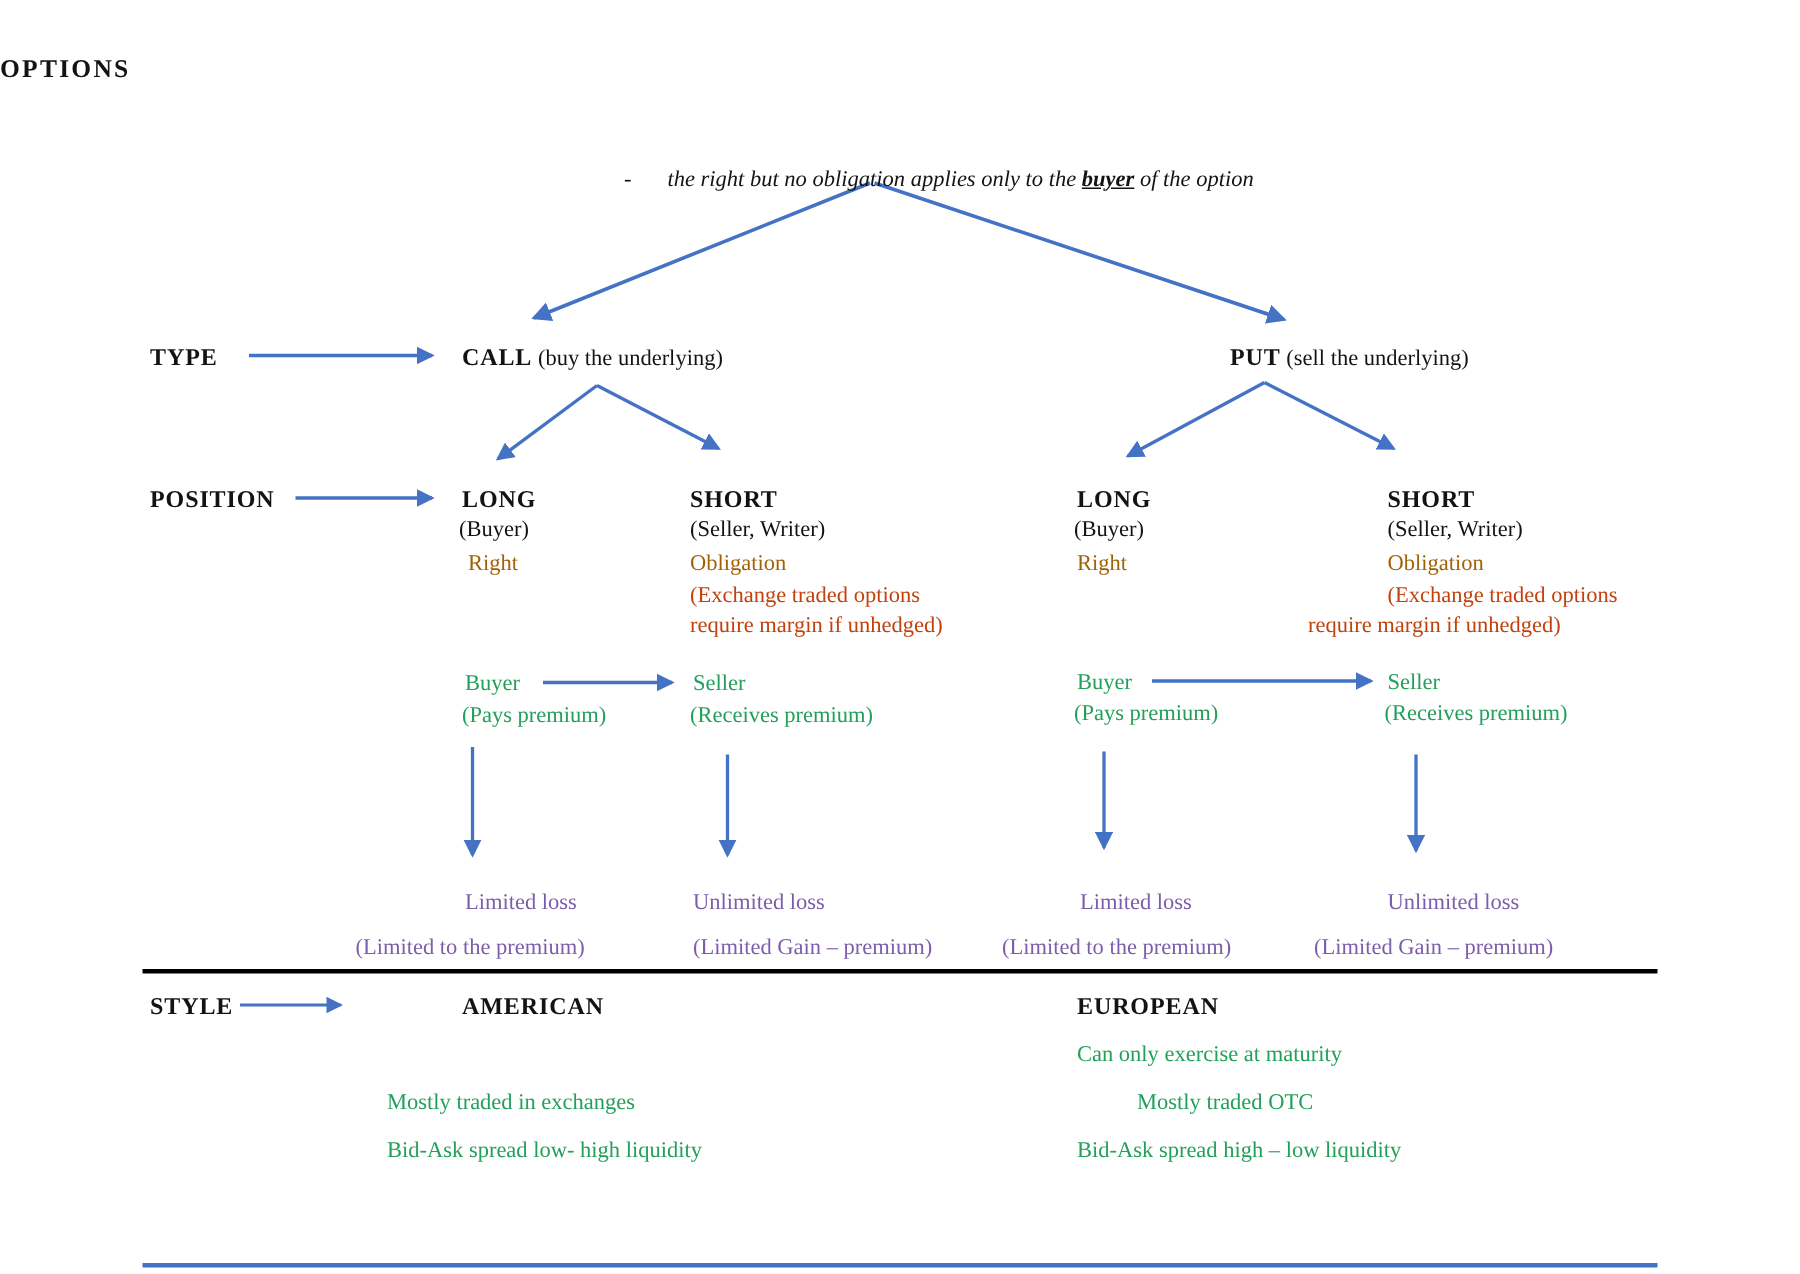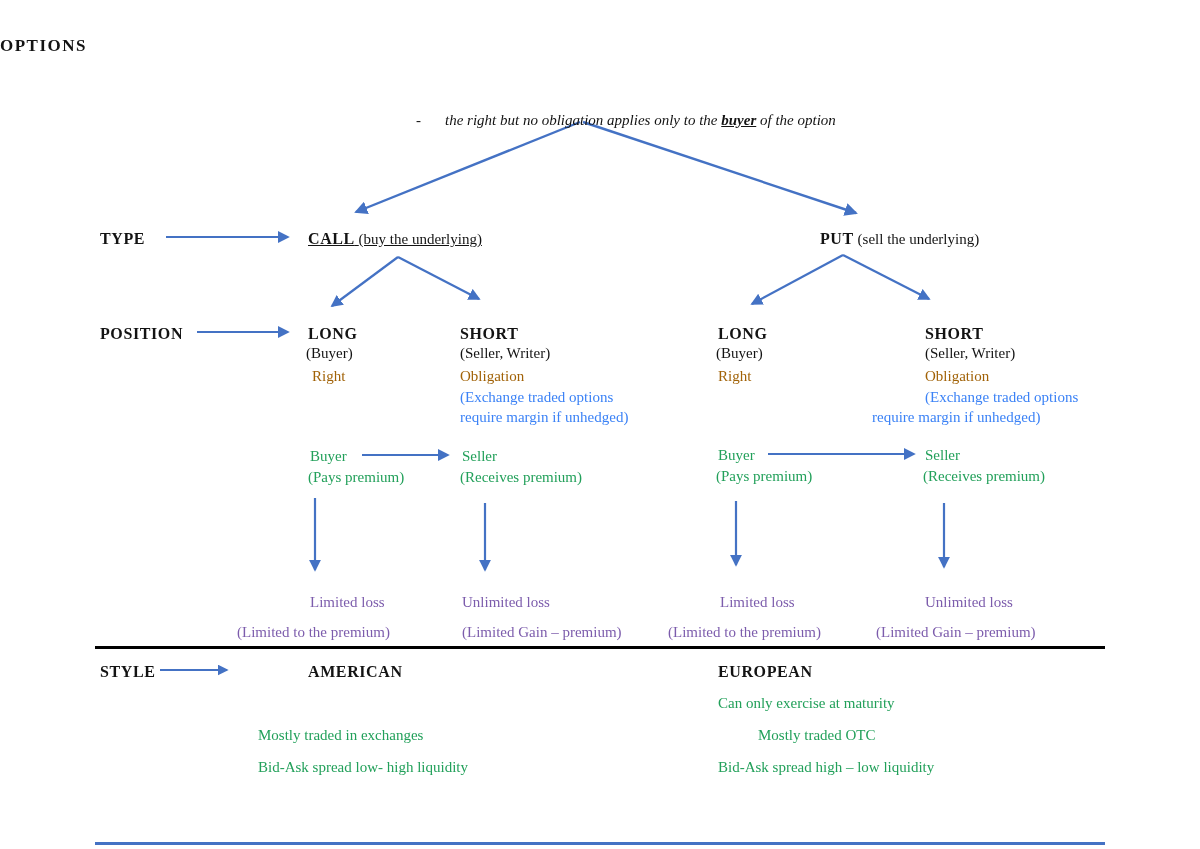--- a/index.html
+++ b/index.html
@@ -5,21 +5,21 @@
   html,body{margin:0;padding:0;background:#ffffff;}
   .canvas{position:relative;width:1200px;height:849px;background:#ffffff;
           font-family:"Liberation Serif",serif;color:#131313;overflow:hidden;}
   .abs{position:absolute;white-space:nowrap;}
   .t{font-size:15px;line-height:18px;}
   .hd{font-size:16px;line-height:19px;font-weight:bold;letter-spacing:0.6px;}
   .title{font-size:17px;font-weight:bold;letter-spacing:1.5px;width:100%;}
   .red{color:#a16207;}
   .green{color:#22A05A;}
   .purple{color:#7C5CAC;}
-  .navy{color:#3b82f6;}
+  .navy{color:#c2410c;}
   .it{font-style:italic;}
   .emph{font-weight:bold;font-style:italic;text-decoration:underline;}
   .dashgap{display:inline-block;width:24px;}
   .arrows{position:absolute;left:0;top:0;width:1200px;height:849px;pointer-events:none;}
   .arrows line{stroke:#4472C4;fill:none;}
   .rule-black{position:absolute;background:#000000;}
   .rule-blue{position:absolute;background:#4472C4;}
 </style>
 </head>
 <body>
@@ -50,21 +50,21 @@
   </svg>
 
   <div class="abs title" style="top:36px;left:0;">OPTIONS</div>
 
 
   <div class="abs t it" style="top:95px;left:416px;margin-top:16px;">
     <span>-</span><span class="dashgap"></span><span>the right but no obligation applies only to the </span><span class="emph">buyer</span><span> of the option</span>
   </div>
 
   <div class="abs hd" style="top:229px;left:100px;">TYPE</div>
-  <div class="abs t" style="top:229px;left:308px;text-decoration:underline;">
+  <div class="abs t" style="top:229px;left:308px;">
     <span class="hd">CALL</span>
     <span>(buy the underlying)</span>
   </div>
   <div class="abs t" style="top:229px;left:820px;">
     <span class="hd">PUT</span>
     <span>(sell the underlying)</span>
   </div>
 
   <div class="abs hd" style="top:324px;left:100px;">POSITION</div>
 

